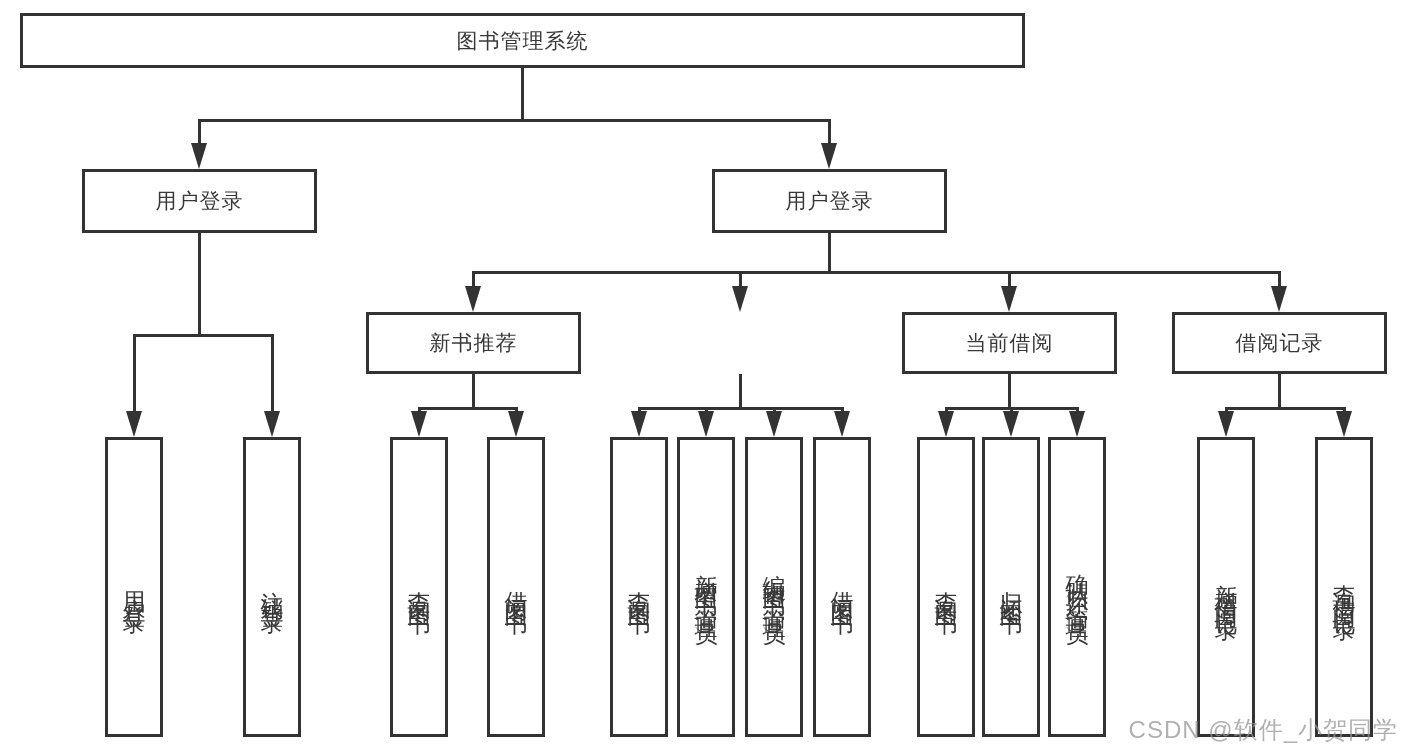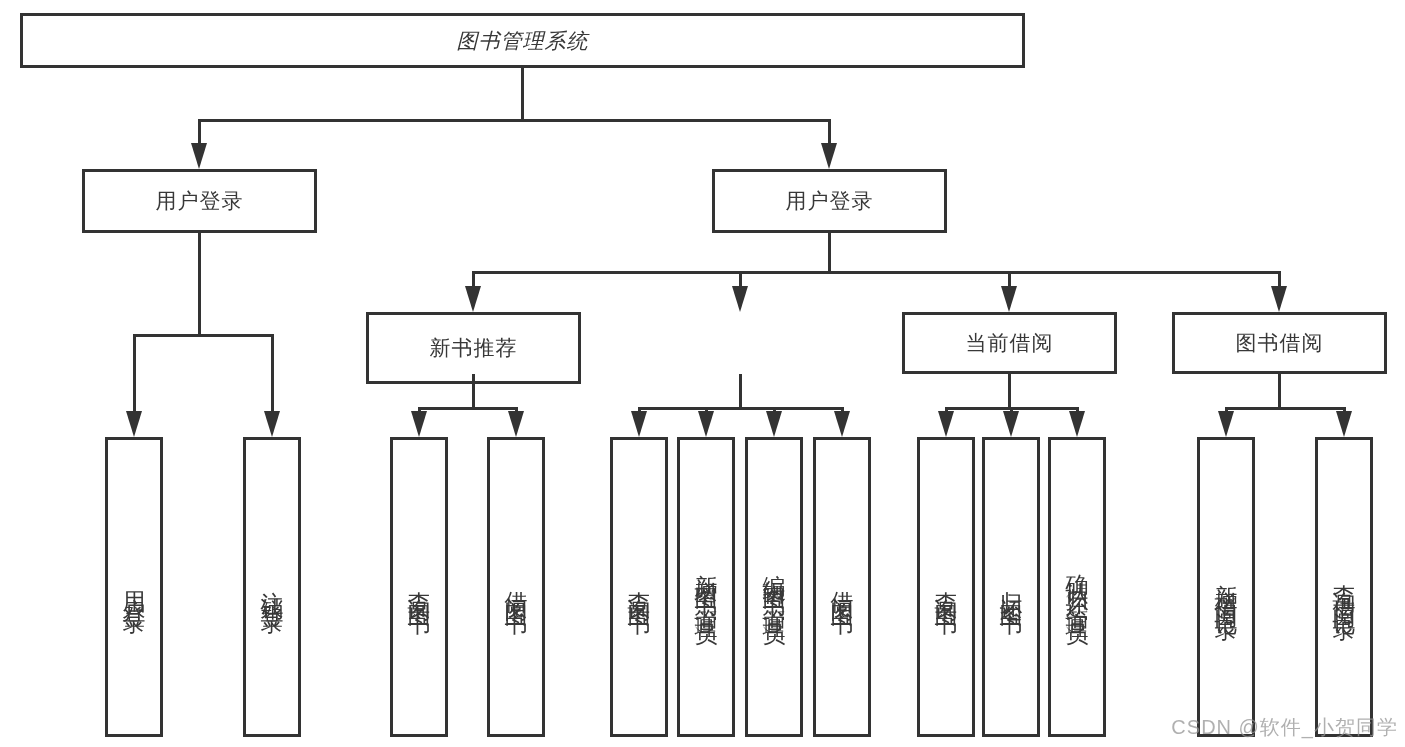--- a/index.html
+++ b/index.html
@@ -51,32 +51,32 @@
     position: absolute;
     width: 0; height: 0;
     border-left: 8px solid transparent;
     border-right: 8px solid transparent;
     border-top: 26px solid #333333;
   }
   .watermark {
     position: absolute;
     top: 714px;
     right: 7px;
-    font-size: 20px;
+    font-size: 24px;
     color: rgba(150,150,150,0.75);
     letter-spacing: 1px;
     z-index: 5;
   }
 </style>
 </head>
 <body>
 
 <div id="canvas">
 
-  <div class="hbox" style="left:20px; top:13px; width:1005px; height:55px;font-style:italic;">图书管理系统</div>
+  <div class="hbox" style="left:20px; top:13px; width:1005px; height:55px;">图书管理系统</div>
 
   <div class="vl" style="left:521px; top:68px; height:54px;"></div>
   <div class="hl" style="left:198px; top:119px; width:633px;"></div>
   <div class="vl" style="left:198px; top:119px; height:28px;"></div>
   <div class="arrow" style="left:191px; top:143px;"></div>
   <div class="vl" style="left:828px; top:119px; height:28px;"></div>
   <div class="arrow" style="left:821px; top:143px;"></div>
 
   <div class="hbox" style="left:82px; top:169px; width:235px; height:64px;">用户登录</div>
   <div class="hbox" style="left:712px; top:169px; width:235px; height:64px;">用户登录</div>
@@ -92,23 +92,23 @@
   <div class="hl" style="left:472px; top:271px; width:808px;"></div>
   <div class="vl" style="left:472px; top:271px; height:17px;"></div>
   <div class="arrow" style="left:465px; top:286px;"></div>
   <div class="vl" style="left:739px; top:271px; height:17px;"></div>
   <div class="arrow" style="left:732px; top:286px;"></div>
   <div class="vl" style="left:1008px; top:271px; height:17px;"></div>
   <div class="arrow" style="left:1001px; top:286px;"></div>
   <div class="vl" style="left:1278px; top:271px; height:17px;"></div>
   <div class="arrow" style="left:1271px; top:286px;"></div>
 
-  <div class="hbox" style="left:366px; top:312px; width:215px; height:72px;">新书推荐</div>
+  <div class="hbox" style="left:366px; top:312px; width:215px; height:62px;">新书推荐</div>
   <div class="hbox" style="left:902px; top:312px; width:215px; height:62px;text-align:right;">当前借阅</div>
-  <div class="hbox" style="left:1172px; top:312px; width:215px; height:62px;">图书借阅</div>
+  <div class="hbox" style="left:1172px; top:312px; width:215px; height:62px;">借阅记录</div>
 
   <div class="vl" style="left:472px; top:374px; height:36px;"></div>
   <div class="hl" style="left:418px; top:407px; width:100px;"></div>
   <div class="vl" style="left:418px; top:407px; height:8px;"></div>
   <div class="arrow" style="left:411px; top:411px;"></div>
   <div class="vl" style="left:515px; top:407px; height:8px;"></div>
   <div class="arrow" style="left:508px; top:411px;"></div>
 
   <div class="vl" style="left:739px; top:374px; height:36px;"></div>
   <div class="hl" style="left:638px; top:407px; width:206px;"></div>

